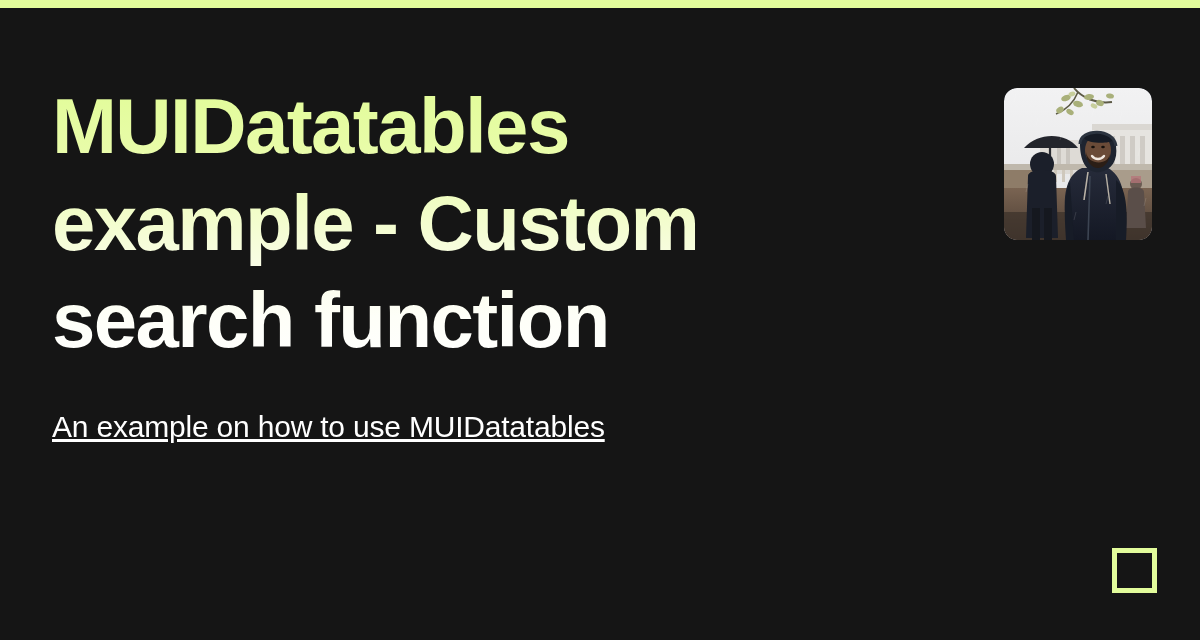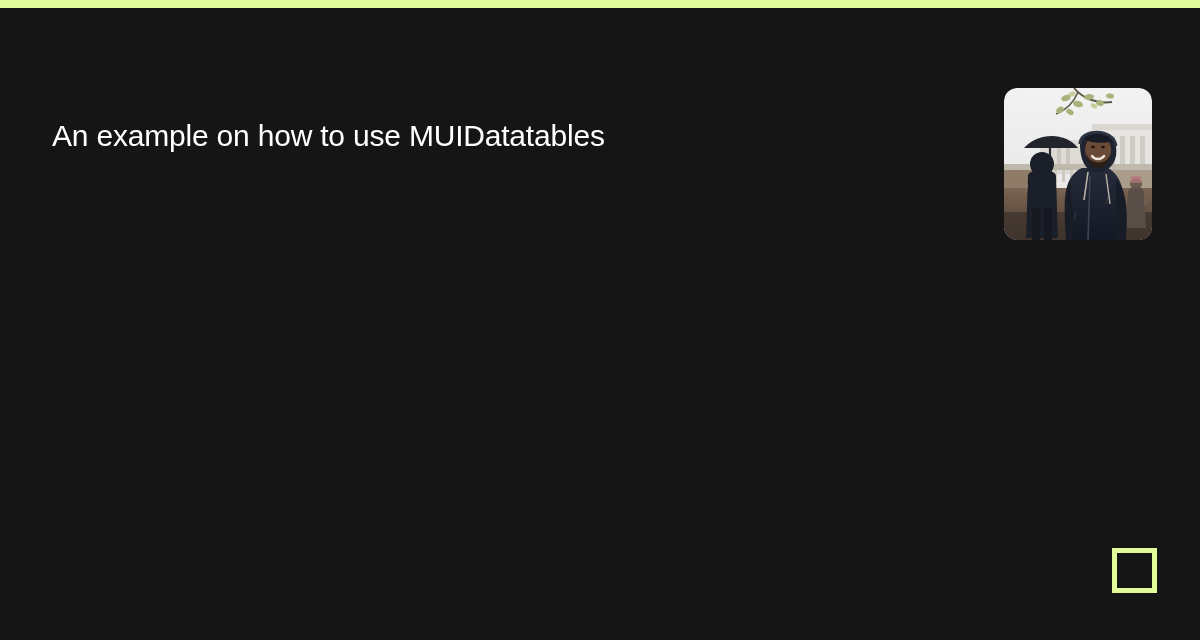--- a/index.html
+++ b/index.html
@@ -56,20 +56,21 @@
     word-break: normal;
   }
 
   .subtitle {
     margin-top: 39px;
     font-size: 30px;
     line-height: 38px;
     font-weight: 400;
     letter-spacing: -0.2px;
     color: #FFFFFF;
+    text-decoration: underline;
   }
 
   
   .avatar {
     position: absolute;
     left: 1004px;
     top: 88px;
     width: 148px;
     height: 152px;
     border-radius: 13px;
@@ -89,20 +90,21 @@
     background: transparent;
   }
 </style>
 </head>
 <body>
 
 <div class="accent-bar"></div>
 
 <main class="content">
 
+  <h1 class="title">MUIDatatables example - Custom search function</h1>
 
   <p class="subtitle">An example on how to use MUIDatatables</p>
 
 </main>
 
 <div class="avatar">
   <svg viewBox="0 0 148 152" xmlns="http://www.w3.org/2000/svg">
     <defs>
       <linearGradient id="sky" x1="0" y1="0" x2="0" y2="1">
         <stop offset="0%" stop-color="#F2F2F3"></stop>

